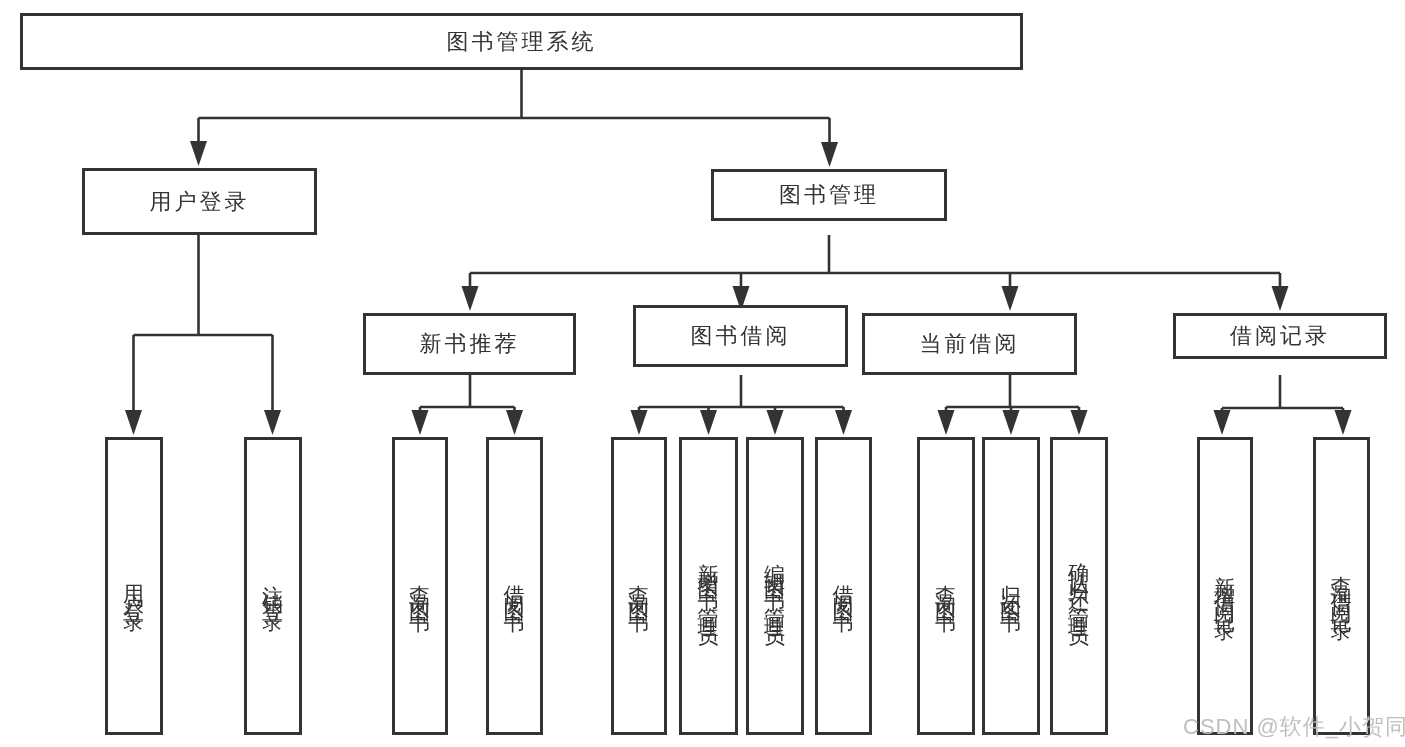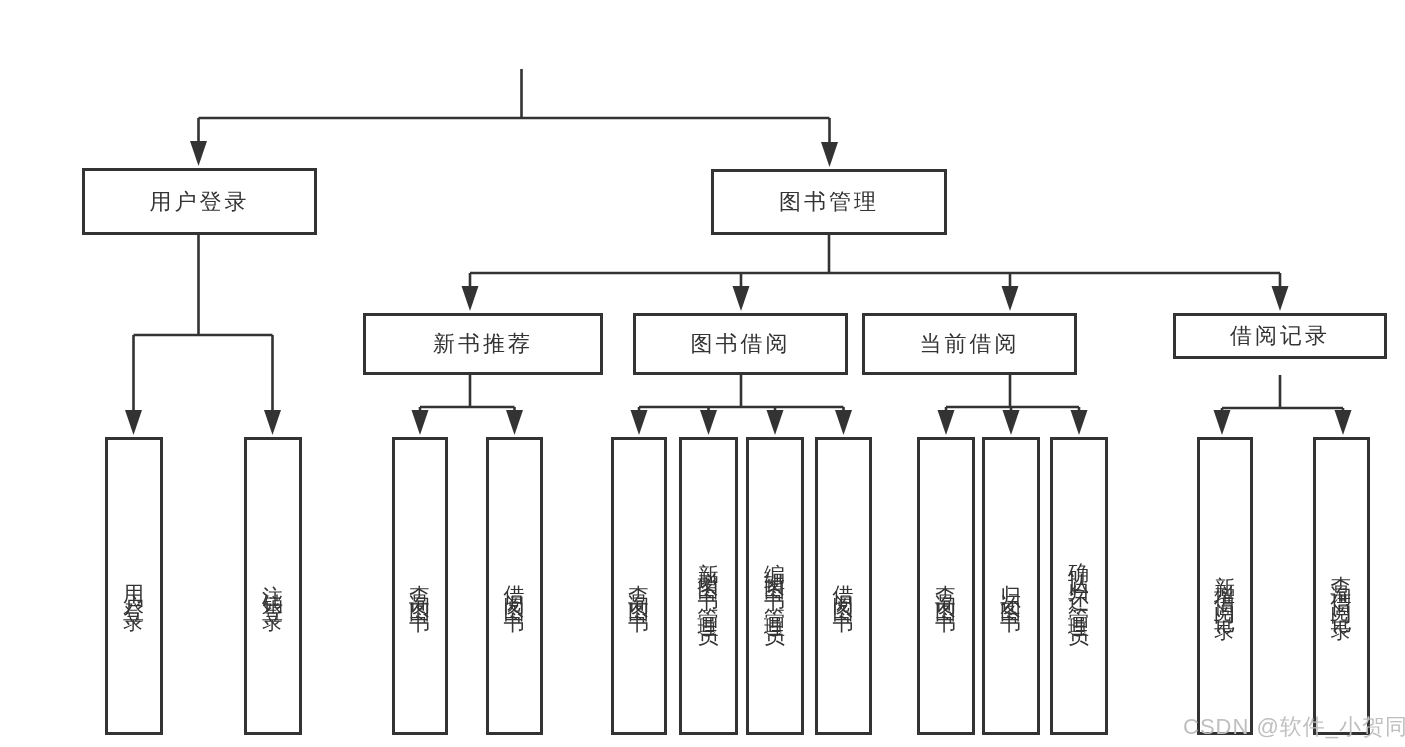--- a/index.html
+++ b/index.html
@@ -122,26 +122,27 @@
       <polygon class="arrow-head" points="1070.5,410 1087.5,410 1079,435"></polygon>
     </g>
 
     <g>
       <path class="conn" d="M1280 375 V408 M1222 408 H1343 M1222 408 V415 M1343 408 V415"></path>
       <polygon class="arrow-head" points="1213.5,410 1230.5,410 1222,435"></polygon>
       <polygon class="arrow-head" points="1334.5,410 1351.5,410 1343,435"></polygon>
     </g>
   </svg>
 
+  <div class="node hbox root-box">图书管理系统</div>
 
   <div class="node hbox" style="left:82px;top:168px;width:235px;height:67px">用户登录</div>
-  <div class="node hbox" style="left:711px;top:169px;width:236px;height:66px">图书管理</div>
+  <div class="node hbox" style="left:711px;top:169px;width:236px;height:52px">图书管理</div>
 
-  <div class="node hbox" style="left:363px;top:313px;width:240px;height:62px">新书推荐</div>
-  <div class="node hbox" style="left:633px;top:313px;width:215px;height:62px">图书借阅</div>
+  <div class="node hbox" style="left:363px;top:313px;width:213px;height:62px">新书推荐</div>
+  <div class="node hbox" style="left:633px;top:305px;width:215px;height:62px">图书借阅</div>
   <div class="node hbox" style="left:862px;top:313px;width:215px;height:62px">当前借阅</div>
   <div class="node hbox" style="left:1173px;top:313px;width:214px;height:46px">借阅记录</div>
 
   <div class="node vbox" style="left:105px;width:58px">
     <span class="vtext">用户登录</span>
   </div>
   <div class="node vbox" style="left:244px;width:58px">
     <span class="vtext">注销登录</span>
   </div>
 

